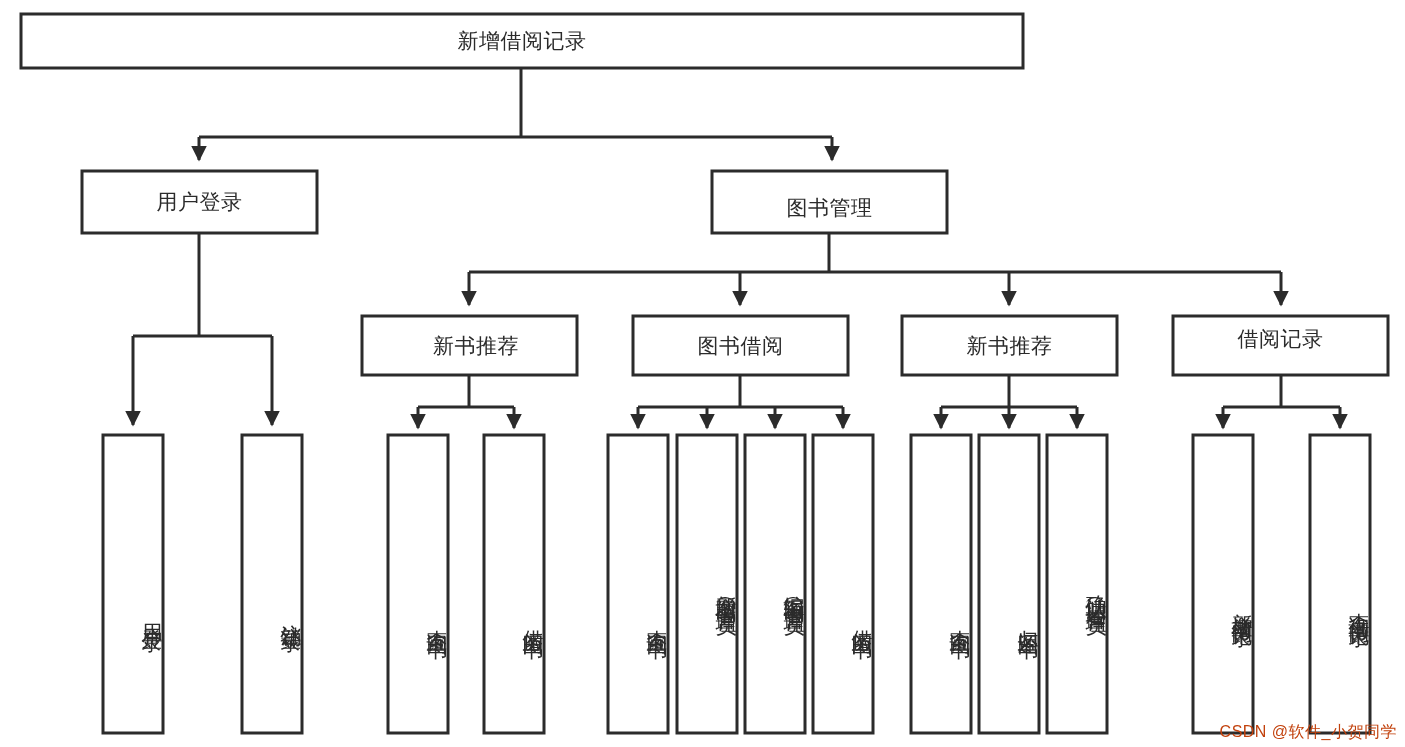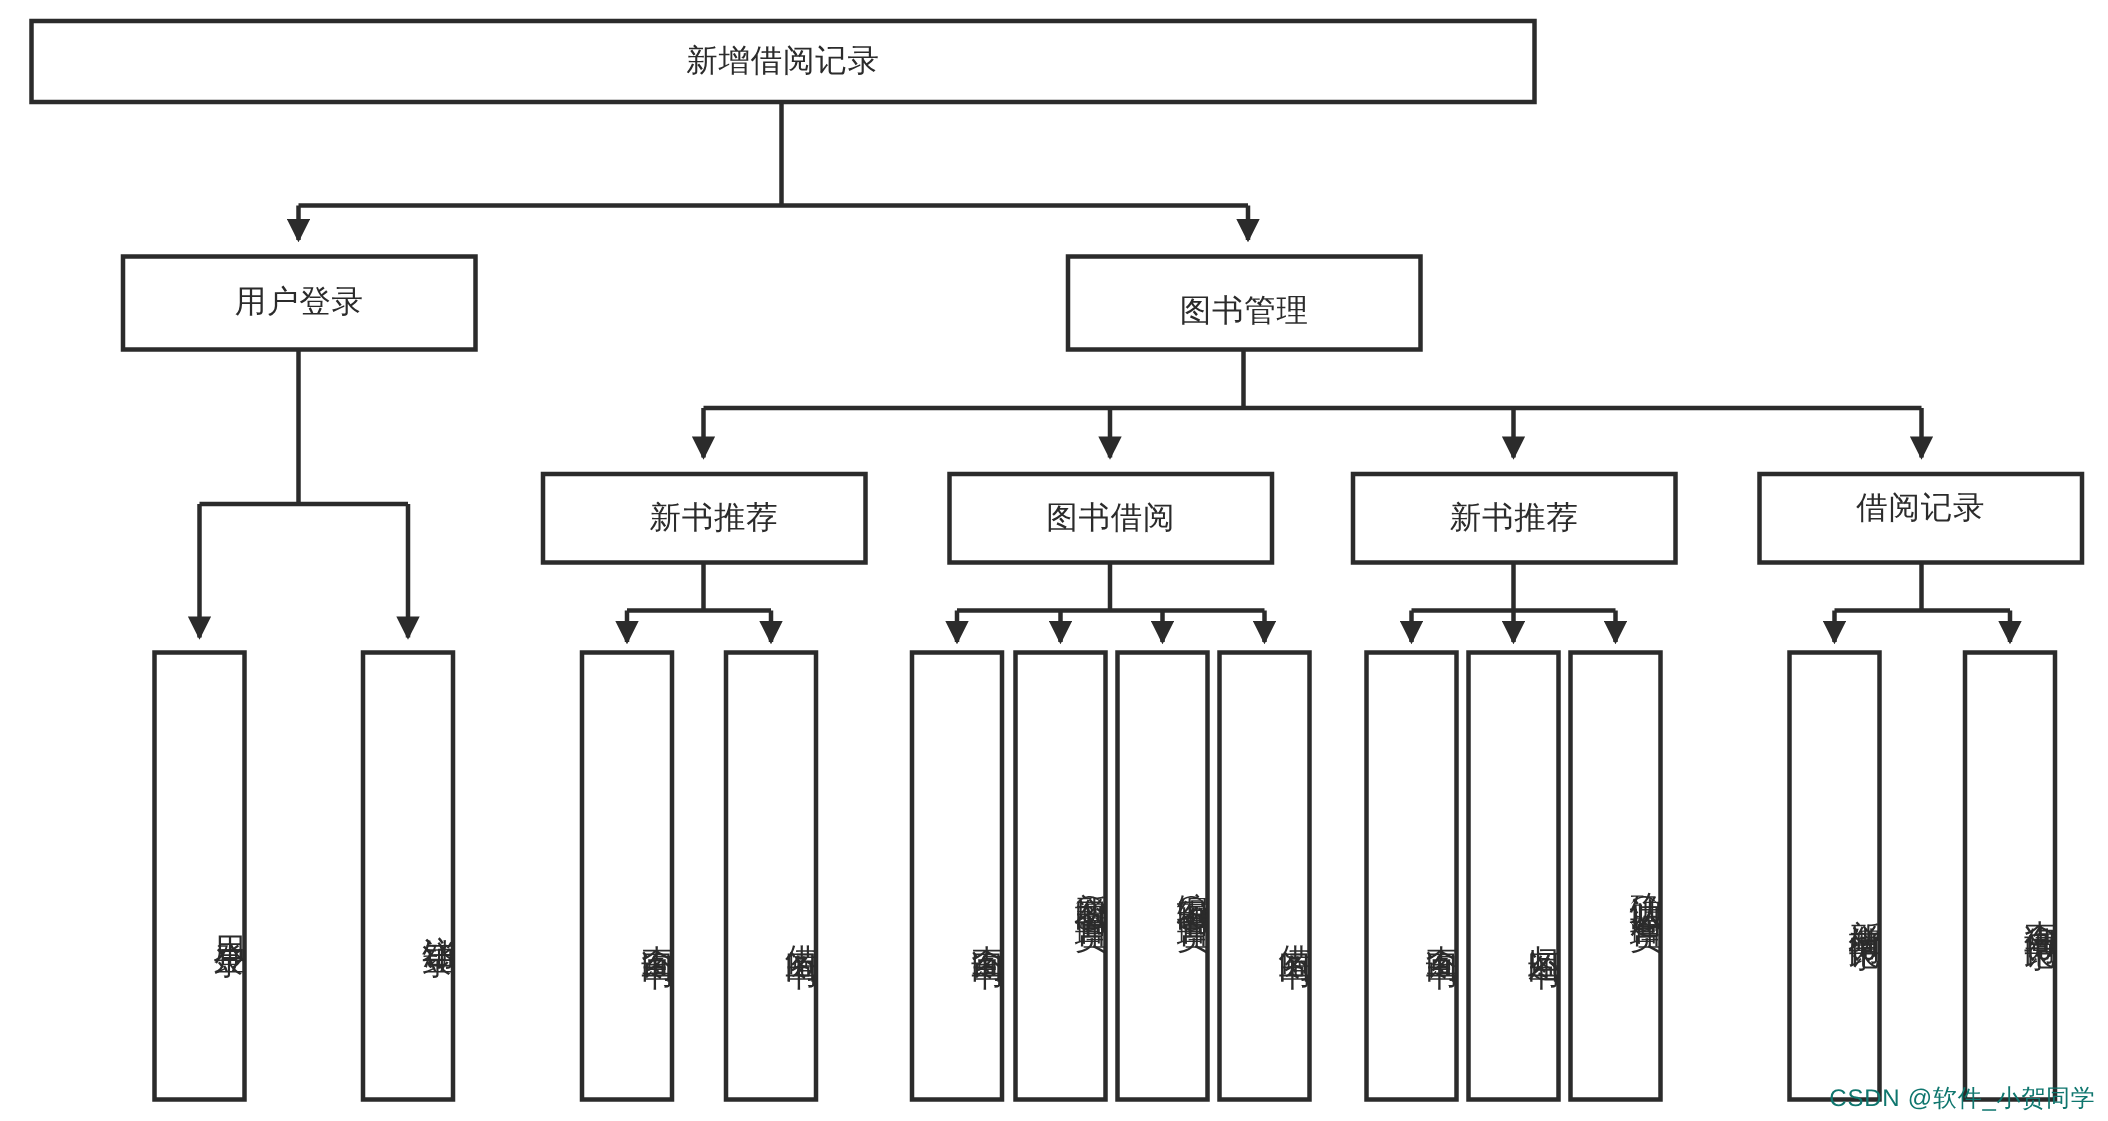--- a/index.html
+++ b/index.html
@@ -65,21 +65,21 @@
     line-height: 1.0;
     align-items: flex-start;
     justify-content: center;
     padding-top: 8px;
   }
   #watermark {
     position: absolute;
     right: 8px;
     bottom: 4px;
     font-size: 16px;
-    color: #0f766e;
+    color: #c2410c;
     font-family: "Liberation Sans", "DejaVu Sans", sans-serif;
     white-space: nowrap;
     letter-spacing: 0.5px;
   }
 </style>
 </head>
 <body>
 
 <div id="diagram-root">
 

